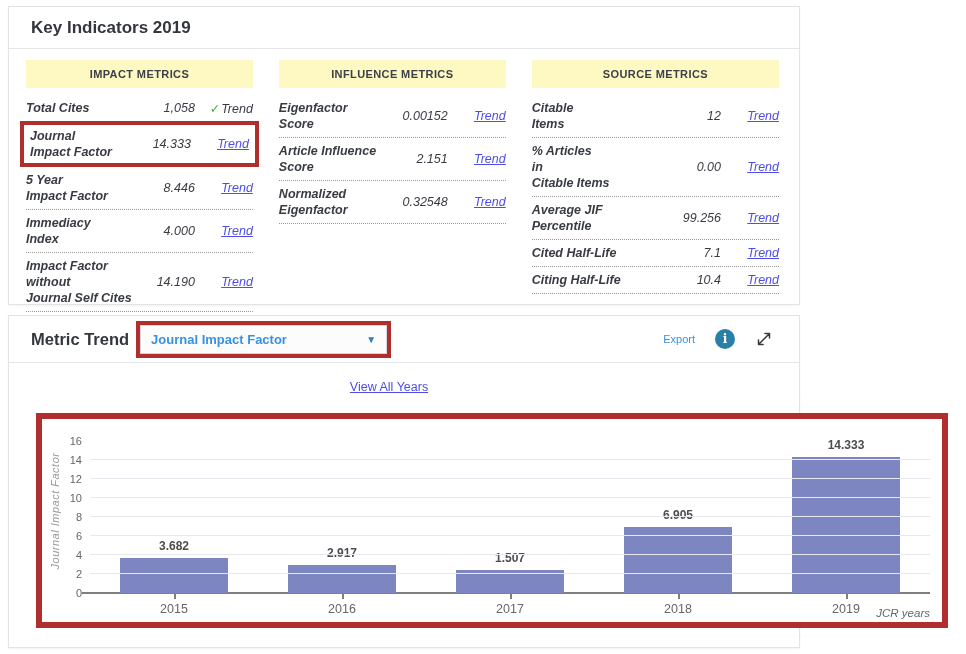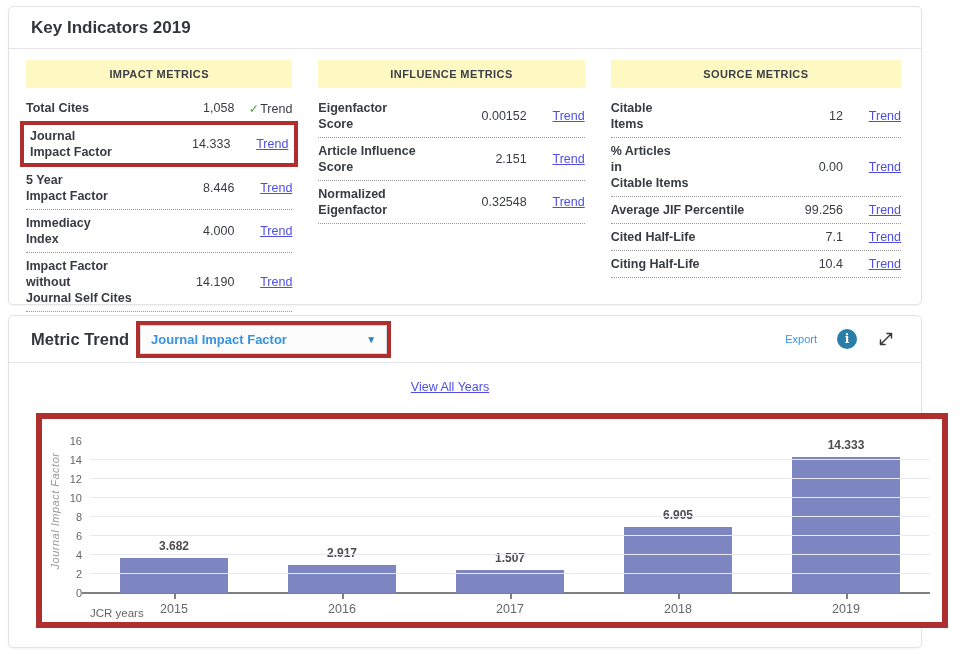--- a/index.html
+++ b/index.html
@@ -10,36 +10,36 @@
     --info-bg:#2A7FA8;
     --check-green:#3AA93A;
     --text-dark:#383C42;
     --text-gray:#666666;
   }
   *{margin:0;padding:0;box-sizing:border-box;}
   html,body{width:966px;height:654px;background:#fff;overflow:hidden;
     font-family:"Liberation Sans","DejaVu Sans",sans-serif;color:var(--text-dark);}
   .stage{position:relative;width:966px;height:654px;}
 
-  .card{position:absolute;left:8px;width:914px;background:#fff;
-    border:1px solid #e3e3e6;border-radius:5px;box-shadow:0 1px 2px rgba(0,0,0,.05);}
+  .card{position:absolute;left:8px;width:792px;background:#fff;
+    border:1px solid #e3e3e6;border-radius:0;box-shadow:0 1px 2px rgba(0,0,0,.05);}
   .card-top{top:6px;height:299px;}
   .card-bottom{top:315px;height:333px;}
 
   .card-title{padding:11px 0 0 22px;font-size:17px;font-weight:bold;color:#33373D;}
   .card-divider{margin-top:10px;border-bottom:1px solid #e6e6e8;}
 
   .panels{display:flex;padding:11px 20px 0 17px;gap:26px;}
   .panel{flex:1 1 0;}
   .panel.wide{flex:1.09 1 0;}
   .panel-header{height:28px;line-height:28px;text-align:center;background:#fef9c3;
     font-size:11px;font-weight:bold;letter-spacing:.4px;color:#3C4048;}
   .panel-rows{margin-top:7px;}
 
-  .m-row{display:flex;align-items:center;padding:5px 0;border-bottom:1px dotted #999;}
+  .m-row{display:flex;align-items:center;padding:5px 0;border-bottom:1px dotted #999;font-style:italic;}
   .m-row.no-sep{border-bottom:none;}
   .m-row.highlight{border:4px solid var(--accent-red);margin:0 -6px;padding:3px 6px;}
   .m-label{flex:1;font-weight:bold;font-size:12.5px;line-height:16px;white-space:pre-line;}
   .m-value{width:62px;text-align:right;font-size:12.5px;}
   .m-trend{width:58px;text-align:right;font-size:12.5px;white-space:nowrap;}
   .m-trend a{color:var(--link-blue);text-decoration:underline;}
   .check{color:var(--check-green);font-weight:bold;margin-right:1px;}
 
   .mt-header{display:flex;align-items:center;height:46px;padding:0 26px 0 22px;}
   .mt-title{font-size:16.5px;font-weight:bold;color:#33373D;}
@@ -72,22 +72,22 @@
   .gridline{position:absolute;left:0;right:0;height:1px;background:#E8E8F0;}
   .baseline{position:absolute;left:-8px;right:0;bottom:-1px;height:2px;background:#7F7F7F;}
   .slots{position:absolute;left:0;right:0;top:0;bottom:0;display:flex;}
   .slot{flex:1;position:relative;}
   .bar{position:absolute;bottom:0;left:18%;width:64%;background:var(--bar);}
   .bar-label{position:absolute;left:0;right:0;text-align:center;font-size:12px;
     font-weight:bold;color:#4D4D4D;}
   .xtick{position:absolute;bottom:-6px;left:50%;width:2px;height:6px;background:#7F7F7F;}
   .x-label{position:absolute;top:100%;margin-top:9px;left:0;right:0;text-align:center;
     font-size:12.5px;color:var(--text-gray);}
-  .x-title{position:absolute;left:48px;right:12px;bottom:3px;text-align:left;
-    font-size:11.5px;color:var(--text-gray);}
+  .x-title{position:absolute;left:48px;right:12px;bottom:3px;text-align:right;
+    font-size:11.5px;font-style:italic;color:var(--text-gray);}
 </style>
 </head>
 <body>
 
 <div class="stage">
 
   <div class="card card-top">
     <div class="card-title">Key Indicators 2019</div>
     <div class="card-divider"></div>
 

